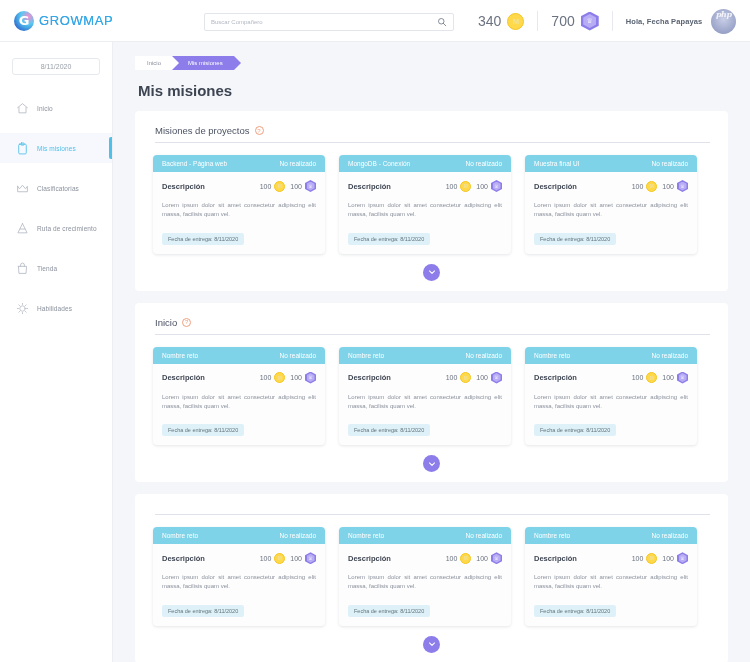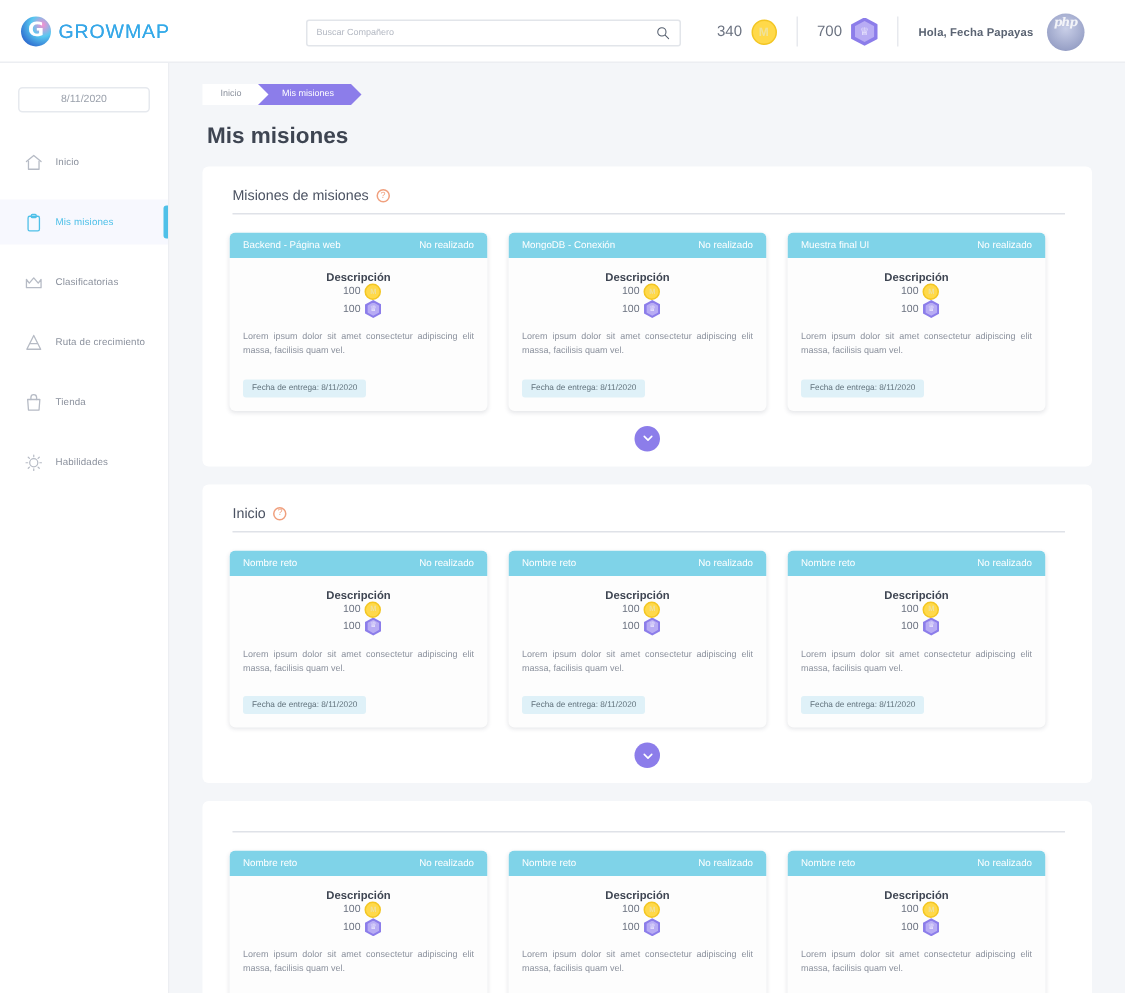--- a/index.html
+++ b/index.html
@@ -41,21 +41,21 @@
   }
   .search-box input {
     border: none; outline: none; flex: 1; font-size: 6px; color: #9aa0ab;
     font-family: "Liberation Sans", sans-serif; background: transparent;
   }
   .search-box input::placeholder { color: #b3b8c2; }
   .search-ico { width: 10px; height: 10px; flex: none; }
 
   .stats { position: absolute; left: 478px; top: 0; height: 42px; display: flex; align-items: center; }
   .stat { display: flex; align-items: center; gap: 6px; }
-  .stat-num { font-size: 10px; color: #6b7280; font-weight: 500; }
+  .stat-num { font-size: 14px; color: #6b7280; font-weight: 500; }
   .coin {
     width: 17px; height: 17px; border-radius: 50%;
     background: #ffd94a; border: 1.5px solid #f3c623;
     display: flex; align-items: center; justify-content: center;
     font-size: 8px; font-weight: bold; color: #f0e29a;
   }
   .gem {
     width: 18px; height: 19px; flex: none; position: relative;
     display: flex; align-items: center; justify-content: center;
   }
@@ -143,21 +143,21 @@
     width: 172px; background: #fdfdfd; border-radius: 4px; overflow: hidden;
     box-shadow: 0 1px 3px rgba(70,80,100,0.14);
   }
   .card-head {
     background: #7fd3e8; height: 17px; display: flex; align-items: center;
     justify-content: space-between; padding: 0 9px;
   }
   .card-head .nm { font-size: 6.5px; color: #ffffff; }
   .card-head .st { font-size: 6.5px; color: #ffffff; }
   .card-body { padding: 8px 9px 9px 9px; }
-  .card-row1 { display: flex; align-items: center; margin-bottom: 9px; flex-direction: column; }
+  .card-row1 { display: flex; align-items: center; margin-bottom: 9px; }
   .desc { font-size: 7.5px; font-weight: bold; color: #3e4552; flex: 1; }
   .pts { display: flex; align-items: center; gap: 3px; margin-left: 5px; }
   .pts .n { font-size: 7px; color: #6b7280; }
   .coin-sm {
     width: 11px; height: 11px; border-radius: 50%; background: #ffd94a; border: 1px solid #f3c623;
     display: flex; align-items: center; justify-content: center; font-size: 5px; color: #efe09b; font-weight: bold;
   }
   .hex-sm {
     width: 11px; height: 12px; background: #8c7dea;
     clip-path: polygon(50% 0%, 100% 25%, 100% 75%, 50% 100%, 0% 75%, 0% 25%);
@@ -292,21 +292,21 @@
 
     <div class="breadcrumb">
       <div class="crumb c1">Inicio</div>
       <div class="crumb c2">Mis misiones</div>
     </div>
 
     <h1 class="page-title">Mis misiones</h1>
 
     <div class="panel">
       <div class="section-head">
-        <span class="section-title">Misiones de misiones</span>
+        <span class="section-title">Misiones de proyectos</span>
         <span class="qmark">?</span>
       </div>
       <div class="rule"></div>
       <div class="cards">
 
         <div class="card">
           <div class="card-head">
             <span class="nm">Backend - Página web</span>
             <span class="st">No realizado</span>
           </div>

